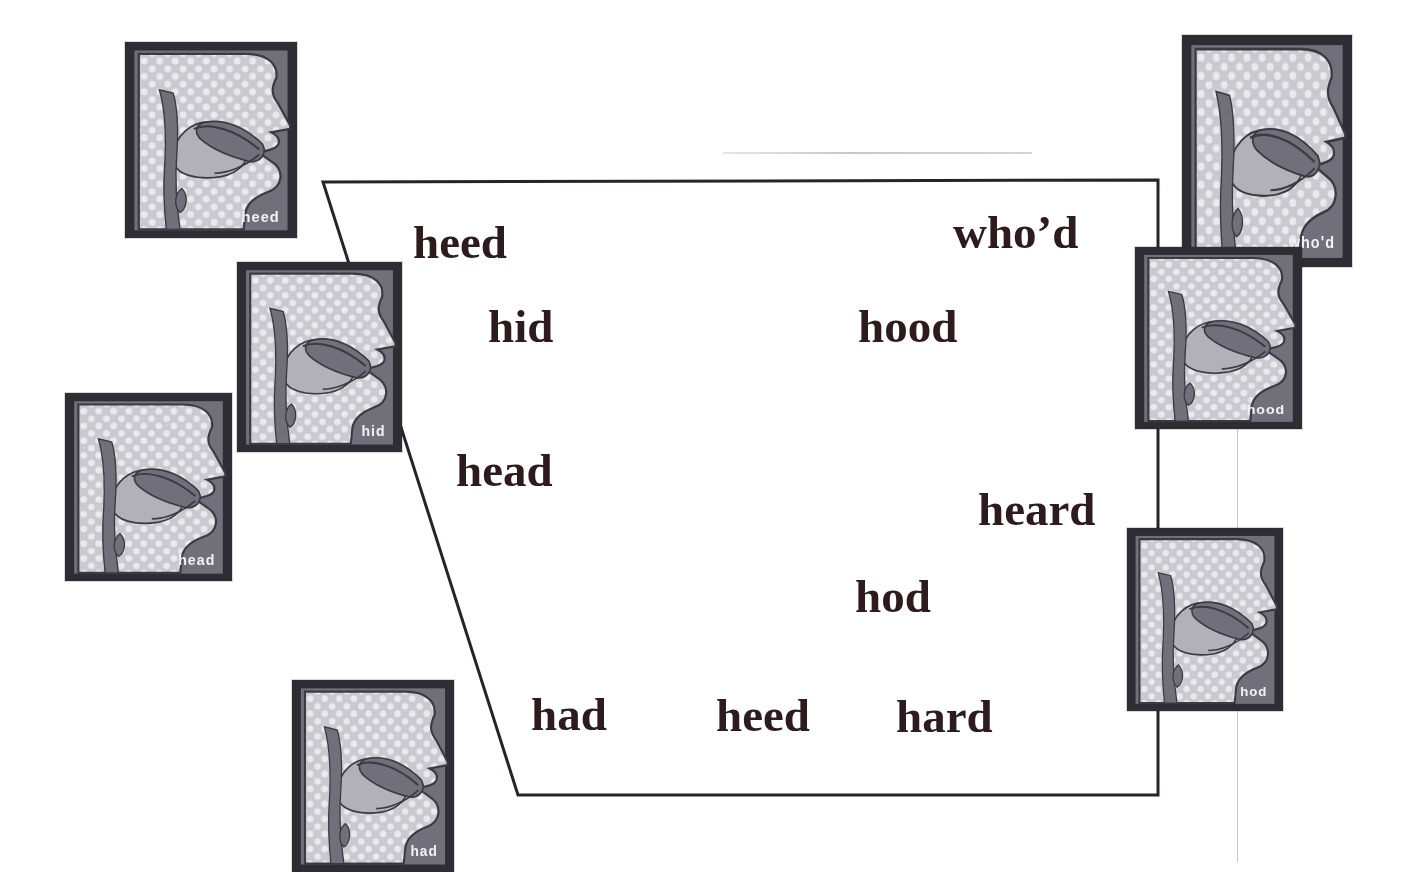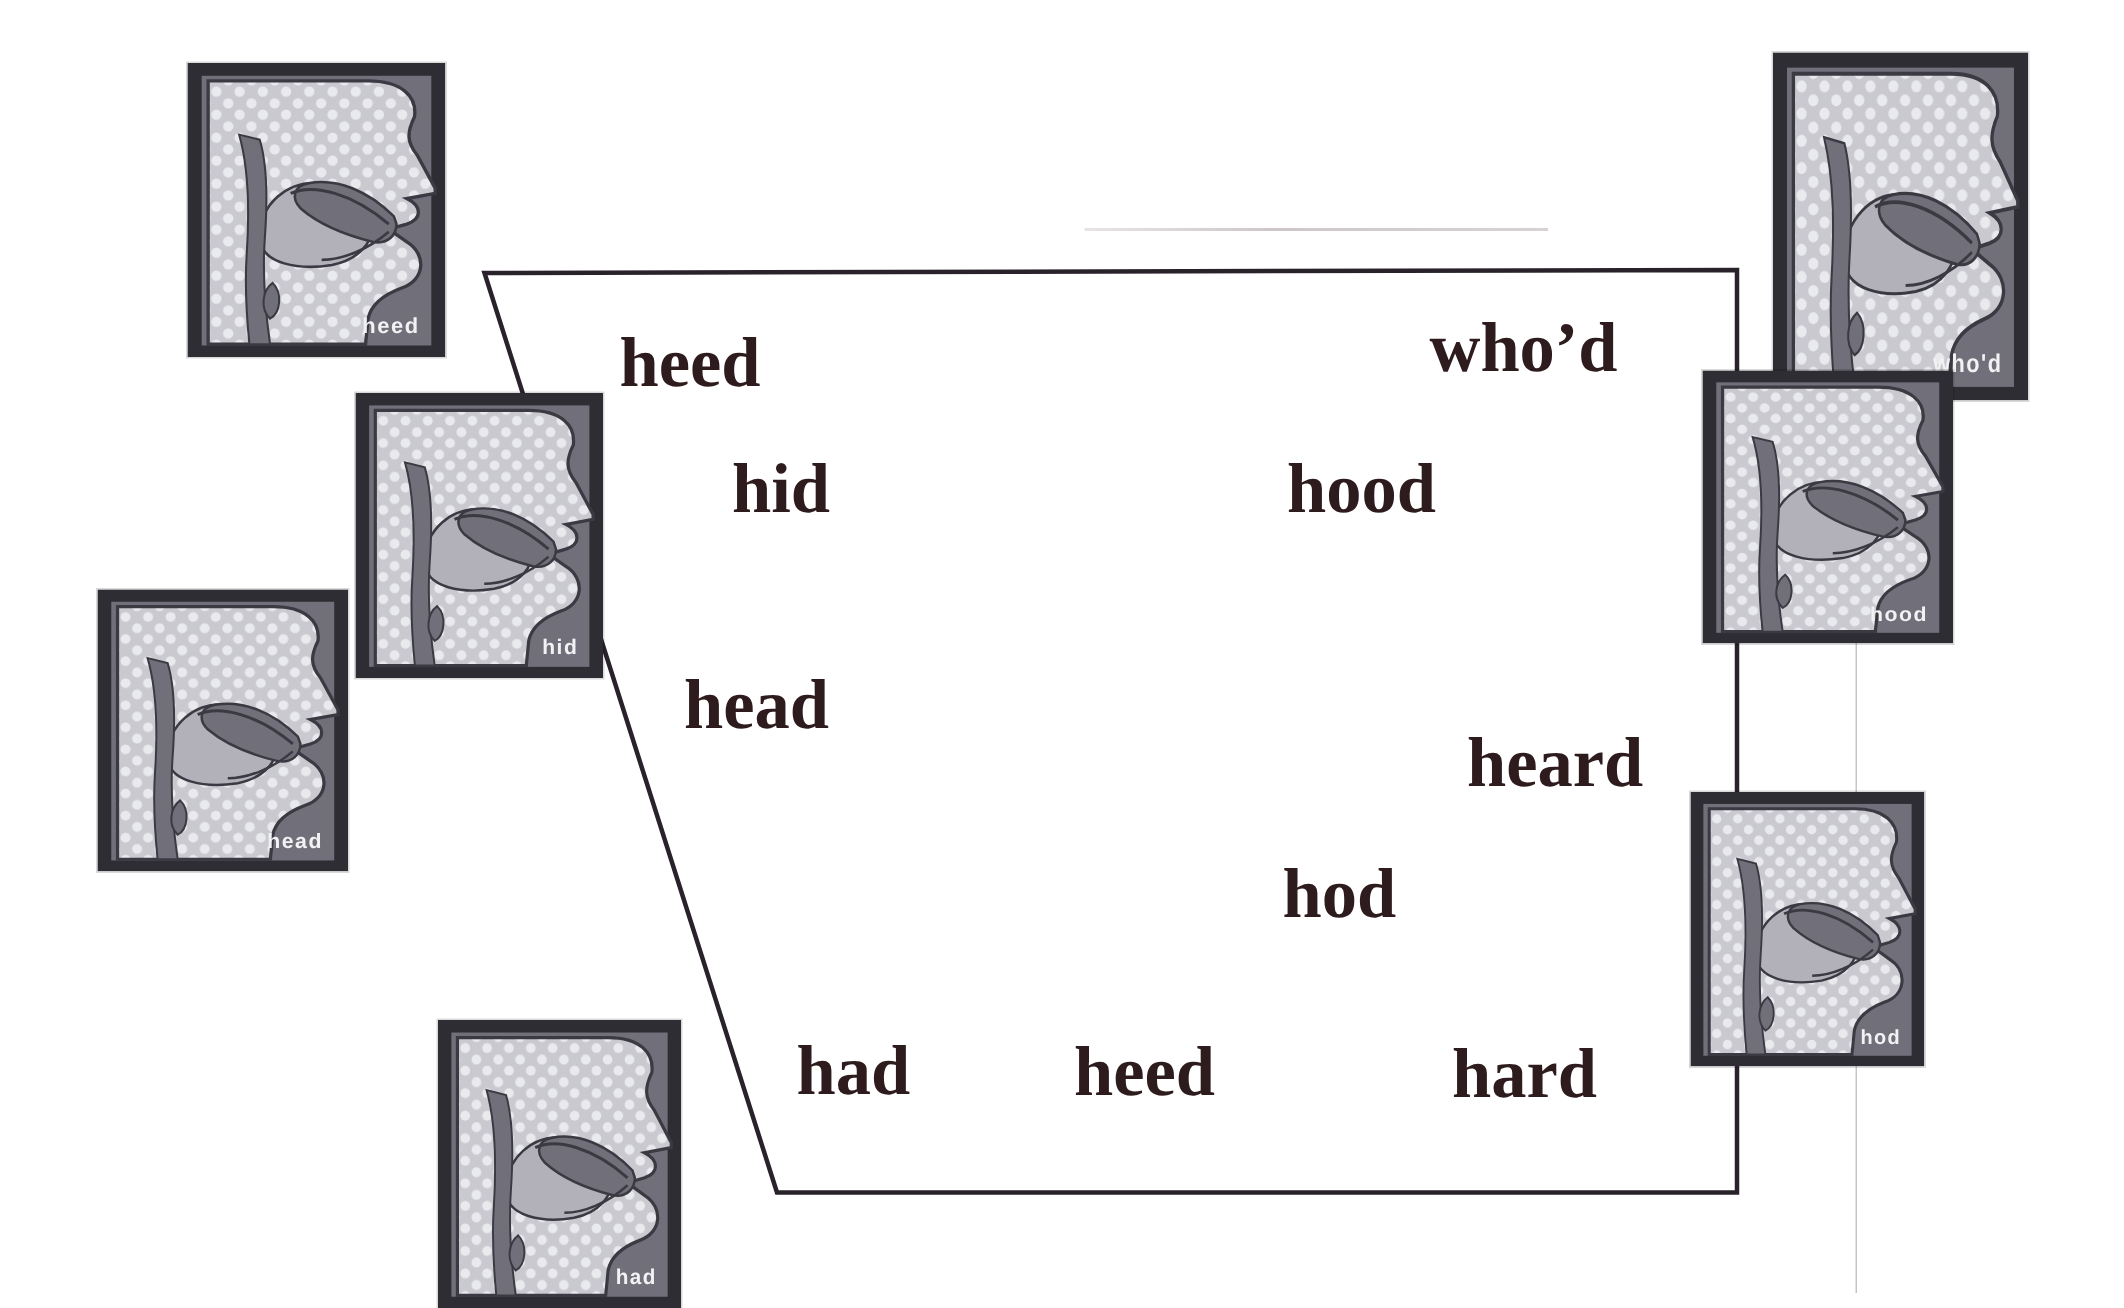--- a/index.html
+++ b/index.html
@@ -87,21 +87,21 @@
   <div class="words-layer">
       <span class="vowel-word" style="left: 413px; top: 218px;">heed</span>
       <span class="vowel-word" style="left: 953px; top: 208px;">who’d</span>
       <span class="vowel-word" style="left: 488px; top: 302px;">hid</span>
       <span class="vowel-word" style="left: 858px; top: 302px;">hood</span>
       <span class="vowel-word" style="left: 456px; top: 446px;">head</span>
       <span class="vowel-word" style="left: 978px; top: 485px;">heard</span>
       <span class="vowel-word" style="left: 855px; top: 572px;">hod</span>
       <span class="vowel-word" style="left: 531px; top: 690px;">had</span>
       <span class="vowel-word" style="left: 716px; top: 691px;">heed</span>
-      <span class="vowel-word" style="left: 968px; top: 692px;">hard</span>
+      <span class="vowel-word" style="left: 896px; top: 692px;">hard</span>
     </div>
   <div class="images-layer">
       <figure class="head-img" style="left: 125px; top: 42px; width: 172px; height: 196px;">
     <svg viewBox="0 0 100 115" preserveAspectRatio="none">
 
       <rect x="0" y="0" width="100" height="115" fill="#2e2d33"></rect>
       <rect x="5.5" y="5" width="89" height="105.5" fill="#71707a"></rect>
 
       <path d="M 8 7 L 70 7 C 83 7 89 13 88 21 C 85 27 85 31 89 36 L 96 49 L 96 51 L 85 53
                C 91 56 91 61 85 63 L 78 65 L 85 70 C 93 75 92 85 83 88 C 75 91 71 95 70 100

